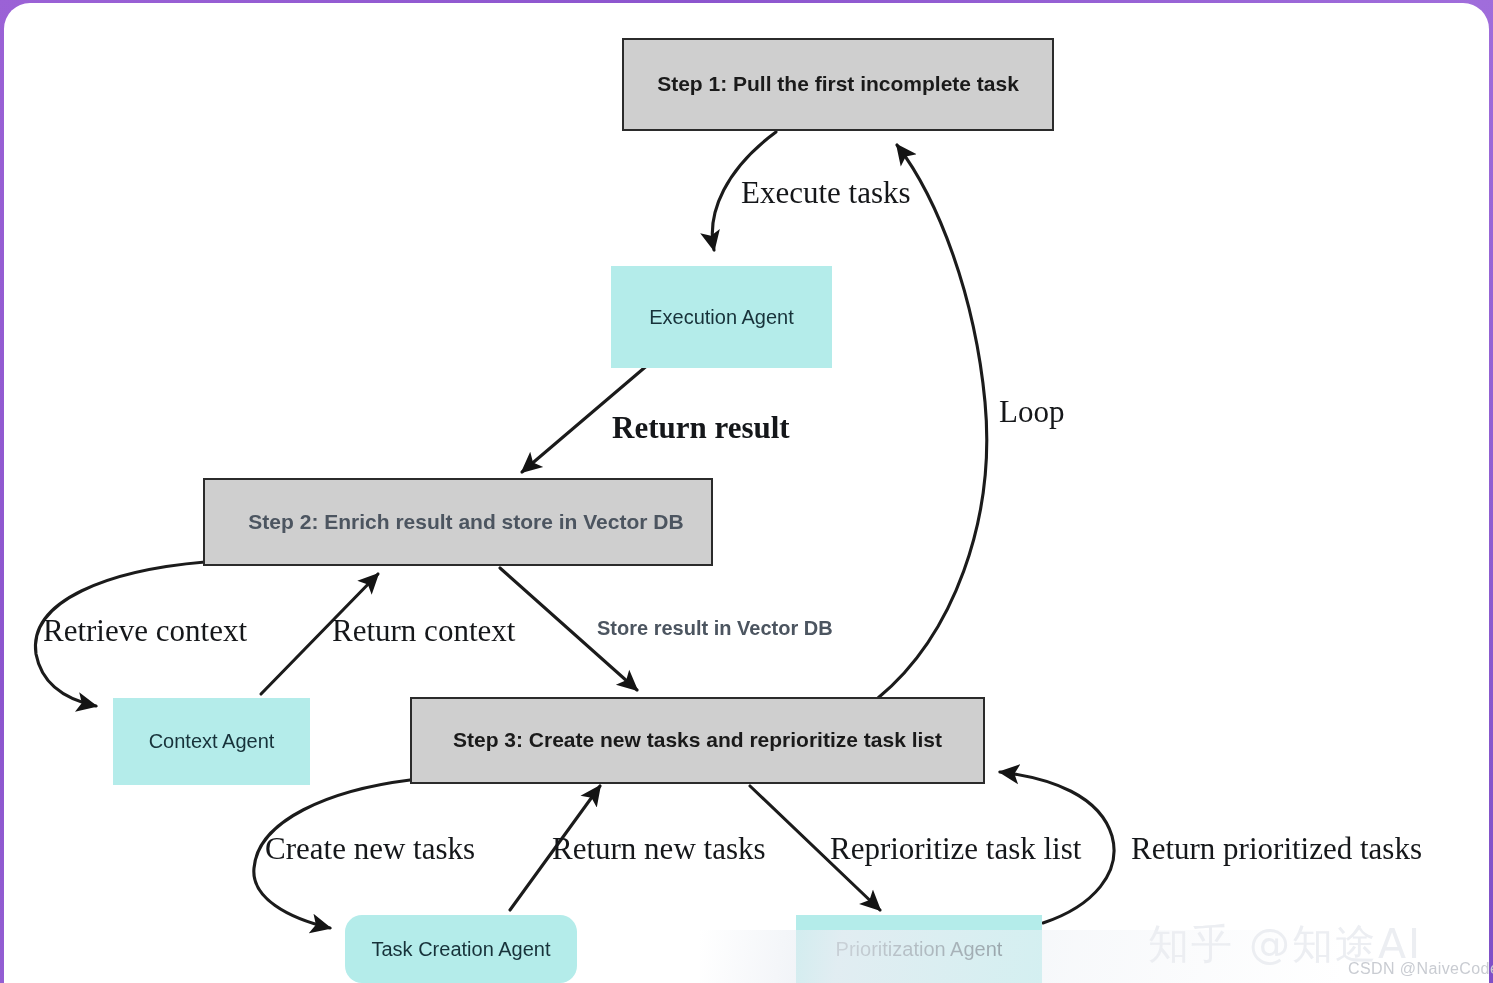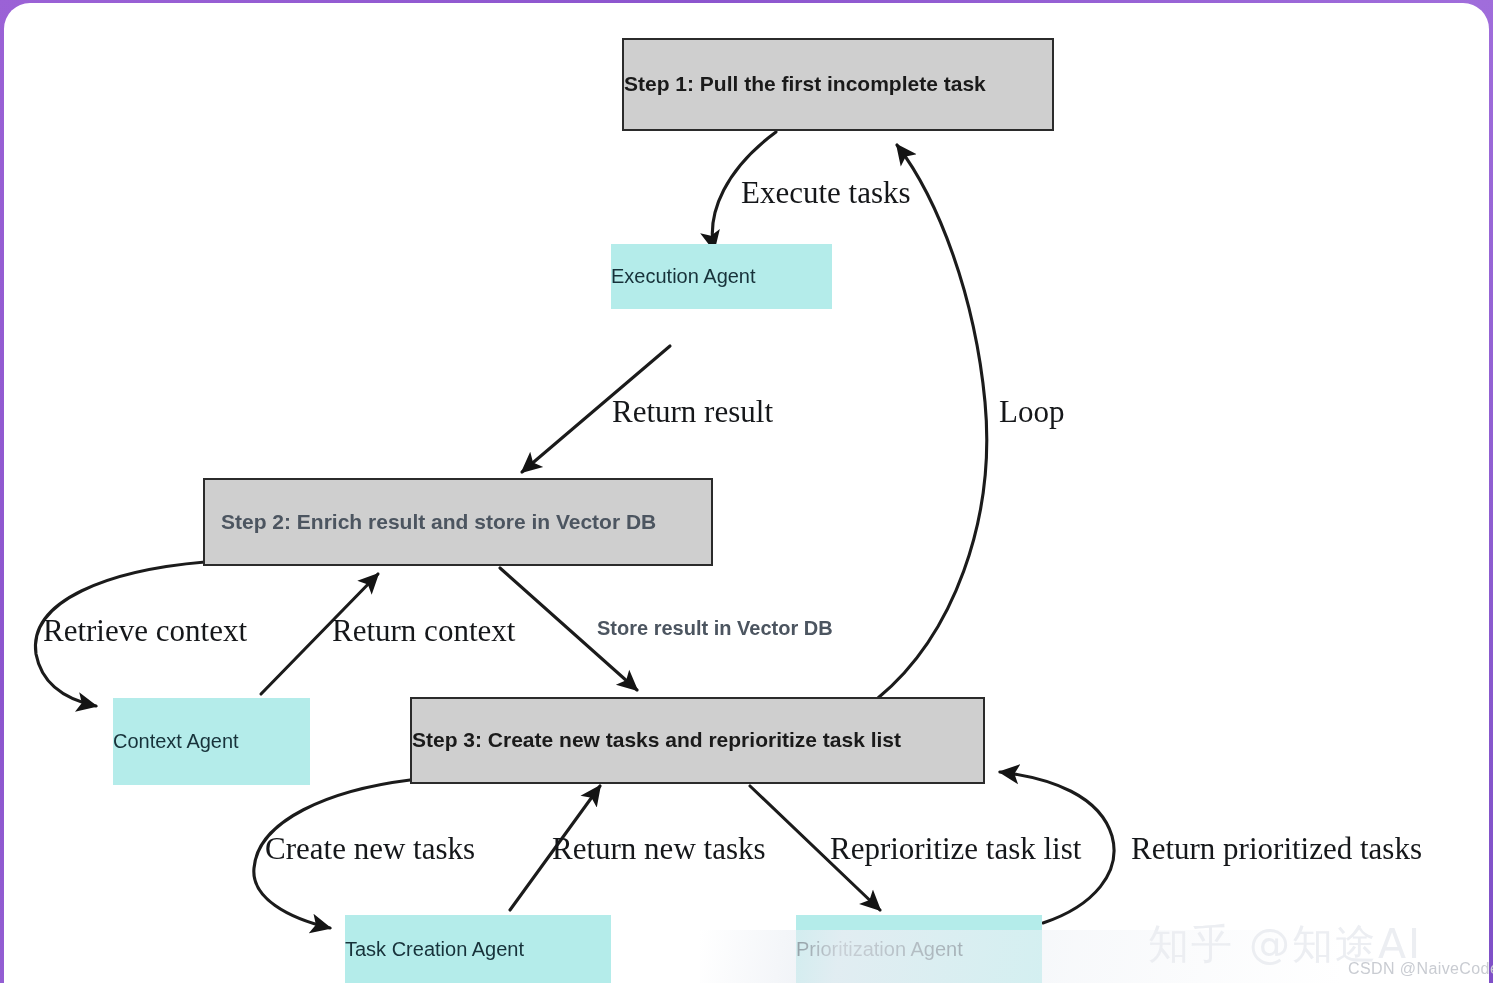--- a/index.html
+++ b/index.html
@@ -46,20 +46,21 @@
     width: 1493px;
     height: 983px;
     overflow: visible;
   }
 
   .node {
     position: absolute;
     box-sizing: border-box;
     display: flex;
     align-items: center;
+    justify-content: center;
     text-align: center;
     line-height: 1.15;
   }
   .node.step {
     background: #cfcfcf;
     border: 2.5px solid #2b2b2b;
     color: #1a1a1a;
     font-size: 21px;
     font-weight: 700;
     font-family: "Liberation Sans", sans-serif;
@@ -155,47 +156,47 @@
         <path d="M 1043 923 C 1094 906, 1122 872, 1112 836 C 1100 796, 1052 778, 1000 772"></path>
 
         <path d="M 878 698 C 953 636, 996 520, 985 402 C 975 297, 939 200, 897 145"></path>
       </g>
     </svg>
 
     <div class="node step" style="left:622px; top:38px; width:432px; height:93px;">
       <span>Step 1: Pull the first incomplete task</span>
     </div>
 
-    <div class="node agent" style="left:611px; top:244px; width:221px; height:65px;">
+    <div class="node agent" style="left:611px; top:266px; width:221px; height:102px;">
       <span>Execution Agent</span>
     </div>
 
     <div class="node step step2" style="left:203px; top:478px; width:510px; height:88px;">
       <span>Step 2: Enrich result and store in Vector DB</span>
     </div>
 
     <div class="node agent" style="left:113px; top:698px; width:197px; height:87px;">
       <span>Context Agent</span>
     </div>
 
     <div class="node step" style="left:410px; top:697px; width:575px; height:87px;">
       <span>Step 3: Create new tasks and reprioritize task list</span>
     </div>
 
-    <div class="node agent" style="left:345px; top:915px; width:266px; height:68px;">
+    <div class="node agent" style="left:345px; top:915px; width:232px; height:68px;border-radius:17px;">
       <span>Task Creation Agent</span>
     </div>
 
     <div class="node agent" style="left:796px; top:915px; width:246px; height:68px;">
       <span>Prioritization Agent</span>
     </div>
 
     <div class="edge-label" style="left:741px; top:177px;">Execute tasks</div>
 
-    <div class="edge-label" style="left:612px; top:396px;">Return result</div>
+    <div class="edge-label" style="left:612px; top:412px;font-weight:bold;">Return result</div>
 
     <div class="edge-label" style="left:43px; top:615px;">Retrieve context</div>
 
     <div class="edge-label" style="left:332px; top:615px;">Return context</div>
 
     <div class="edge-label sans-bold" style="left:597px; top:618px;">Store result in Vector DB</div>
 
     <div class="edge-label" style="left:552px; top:833px;">Return new tasks</div>
 
     <div class="edge-label" style="left:265px; top:833px;">Create new tasks</div>

